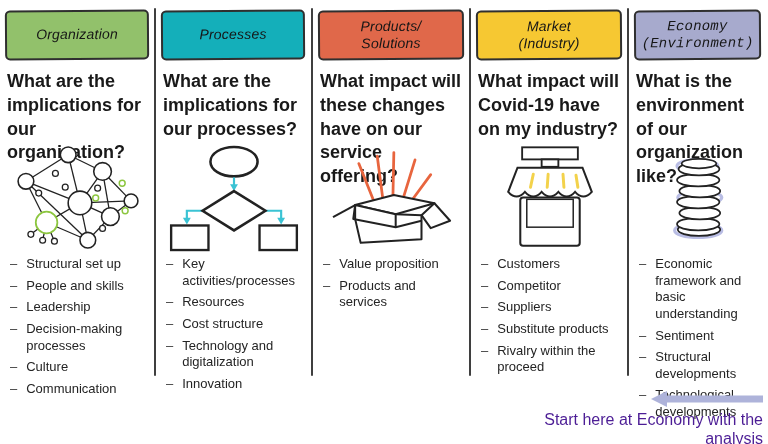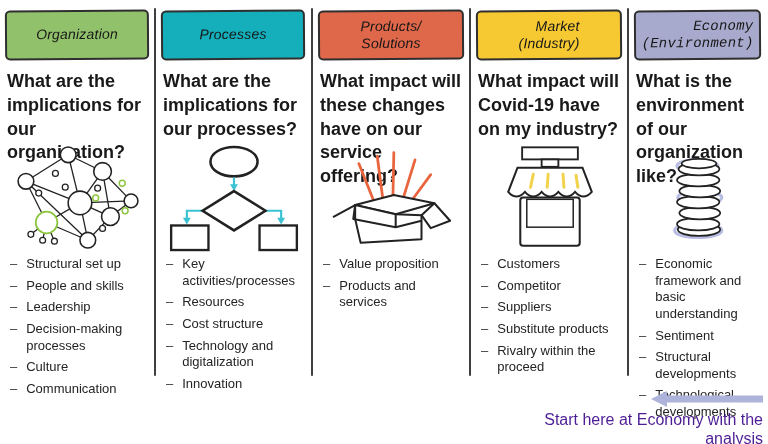--- a/index.html
+++ b/index.html
@@ -11,21 +11,21 @@
   .banner{
     position:absolute;top:10px;left:1px;right:3px;height:50px;
     border:2px solid #2f2f2f;border-radius:5px;
     display:flex;align-items:center;justify-content:center;
     box-sizing:border-box;transform:rotate(-0.4deg);
   }
   .banner-label{
     font-style:italic;font-size:14px;line-height:1.25;color:#161616;
     white-space:pre-line;text-align:center;letter-spacing:0.2px;
   }
-  .banner-label.left{text-align:right;display:inline-block;}
+  .banner-label.left{text-align:center;display:inline-block;}
   .question{
     position:absolute;top:70px;left:3px;right:2px;
     font-weight:bold;font-size:18px;line-height:1.32;color:#191919;
   }
   .illus{
     position:absolute;top:140px;left:0;right:0;height:114px;
     display:flex;align-items:center;justify-content:center;
   }
   ul.bullets{
     position:absolute;top:256px;left:6px;right:0;margin:0;padding:0;list-style:none;

